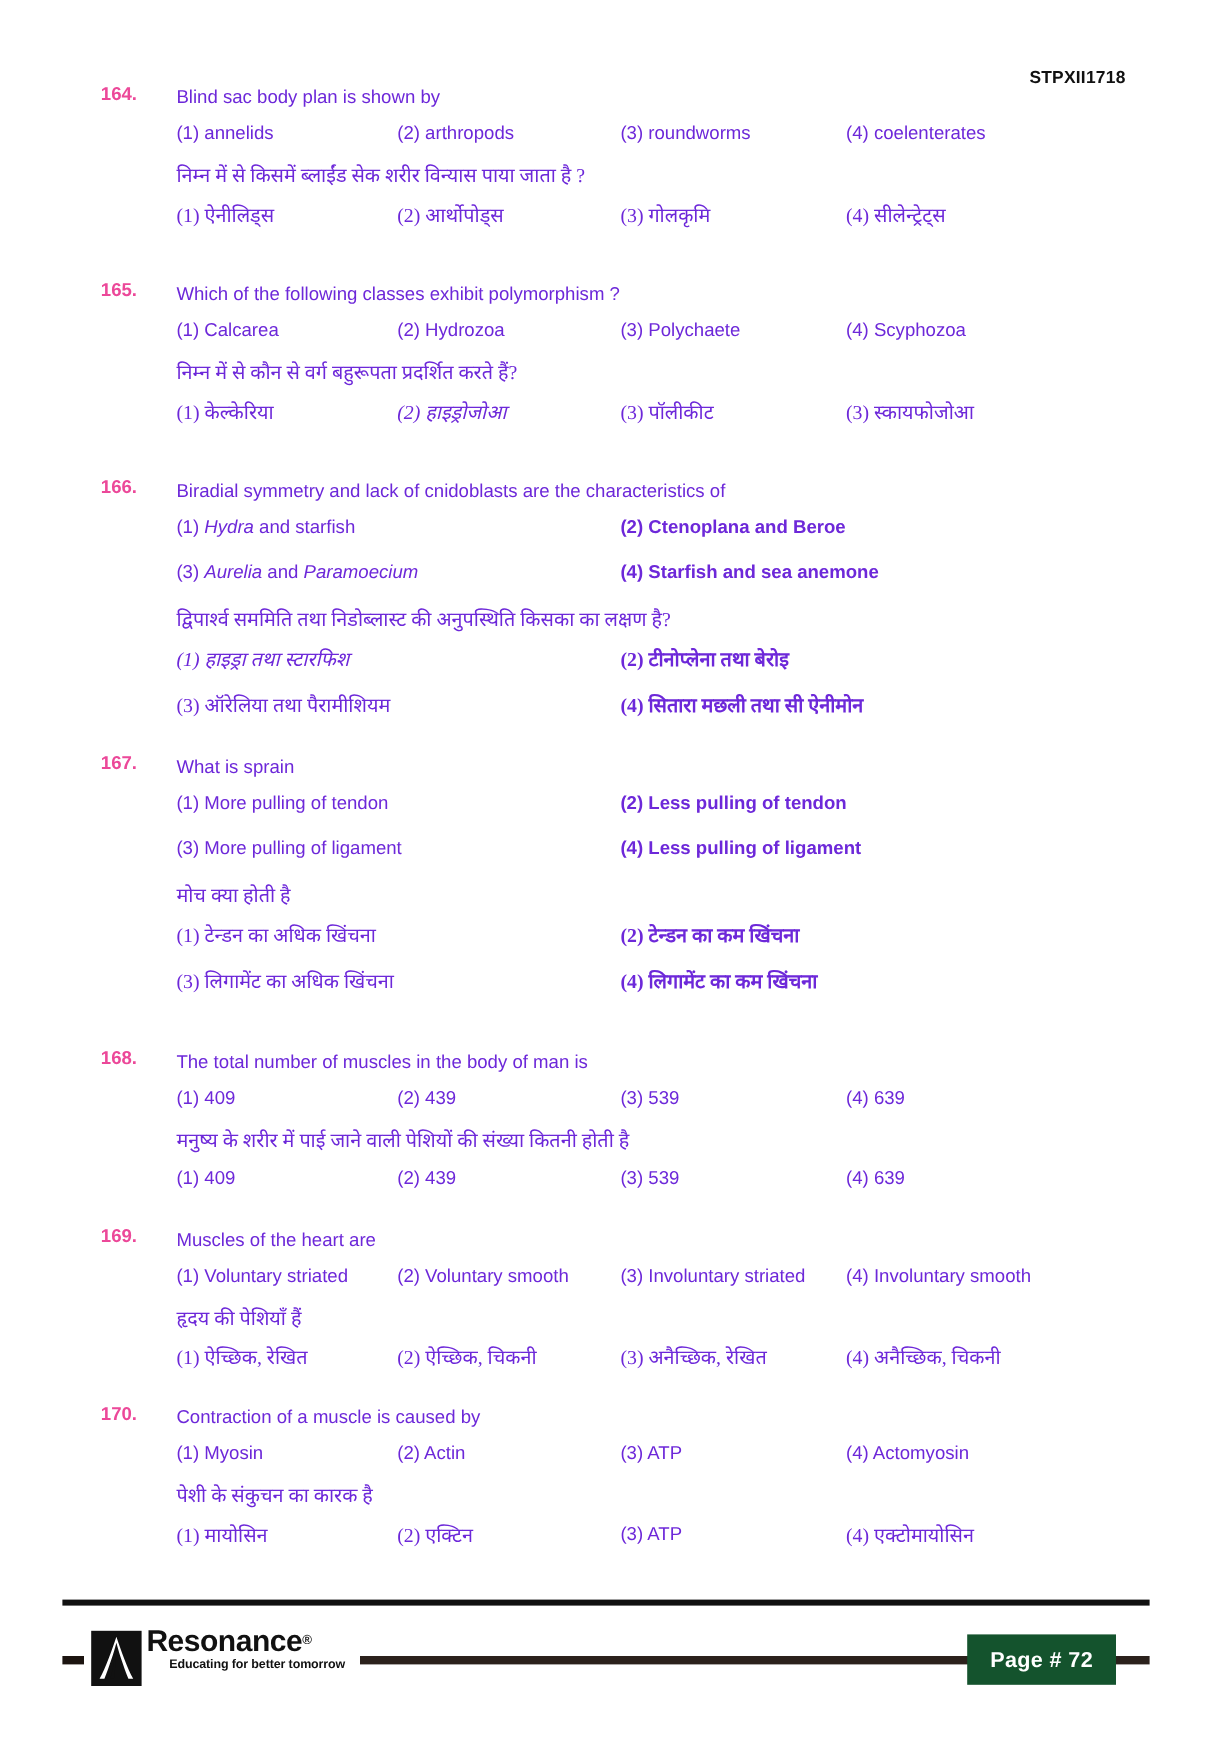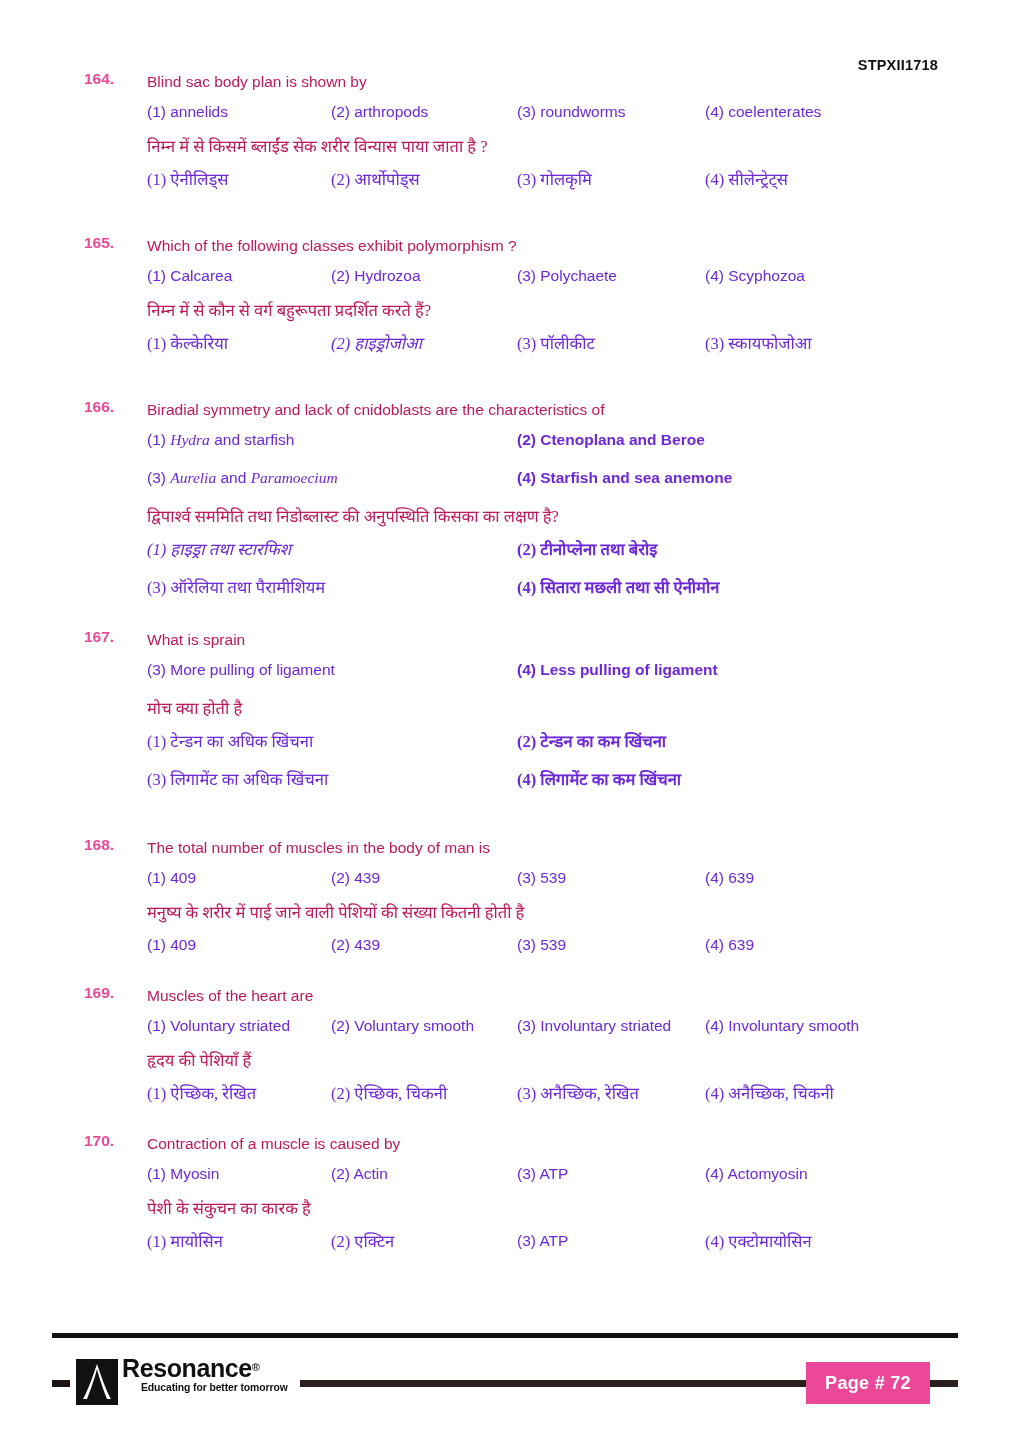--- a/index.html
+++ b/index.html
@@ -60,21 +60,21 @@
     color: #ec4899;
   }
 
   .q-body {
     margin-left: 63px;
   }
 
   .q-stem {
     font-size: 15.5px;
     line-height: 1.5;
-    color: #be185d;
+    color: #6d28d9;
     margin-bottom: 8px;
     white-space: pre-wrap;
   }
 
   .q-stem.hindi,
   .opt.hindi {
     font-family: "Liberation Serif", "DejaVu Serif", serif;
     font-size: 16.5px;
   }
 
@@ -87,21 +87,21 @@
 
   .opt {
     position: absolute;
     top: 0;
     font-size: 15.5px;
     line-height: 1.45;
     color: #6d28d9;
     white-space: nowrap;
   }
 
-  .opt i, .ital { font-style: italic; font-family: Liberation Serif, serif; }
+  .opt i, .ital { font-style: italic; }
 
   
   .c1 { left: 0px; }
   .c2 { left: 184px; }
   .c3 { left: 370px; }
   .c4 { left: 558px; }
 
   
   .h1 { left: 0px; }
   .h2 { left: 370px; font-weight: bold; }
@@ -192,21 +192,21 @@
     width: 28px;
     height: 7px;
     background: #2b211c;
   }
   .page-box {
     position: absolute;
     left: 806px;
     top: 34px;
     width: 124px;
     height: 42px;
-    background: #ec4899;
+    background: #14532d;
     color: #fff;
     display: flex;
     align-items: center;
     justify-content: center;
     font-size: 18px;
     font-weight: bold;
     letter-spacing: 0.3px;
   }
 </style>
 </head>
@@ -286,20 +286,24 @@
       </div>
     </div>
 
     <div class="gap-sm"></div>
 
     <div class="question">
       <div class="q-num">167.</div>
       <div class="q-body">
         <div class="q-stem">What is sprain</div>
         <div class="opt-row tall">
+          <span class="opt h1">(1) More pulling of tendon</span>
+          <span class="opt h2">(2) Less pulling of tendon</span>
+        </div>
+        <div class="opt-row tall">
           <span class="opt h1">(3) More pulling of ligament</span>
           <span class="opt h2">(4) Less pulling of ligament</span>
         </div>
         <div class="q-stem hindi">मोच क्या होती है</div>
         <div class="opt-row hindi tall">
           <span class="opt hindi h1">(1) टेन्डन का अधिक खिंचना</span>
           <span class="opt hindi h2">(2) टेन्डन का कम खिंचना</span>
         </div>
         <div class="opt-row hindi tall">
           <span class="opt hindi h1">(3) लिगामेंट का अधिक खिंचना</span>

